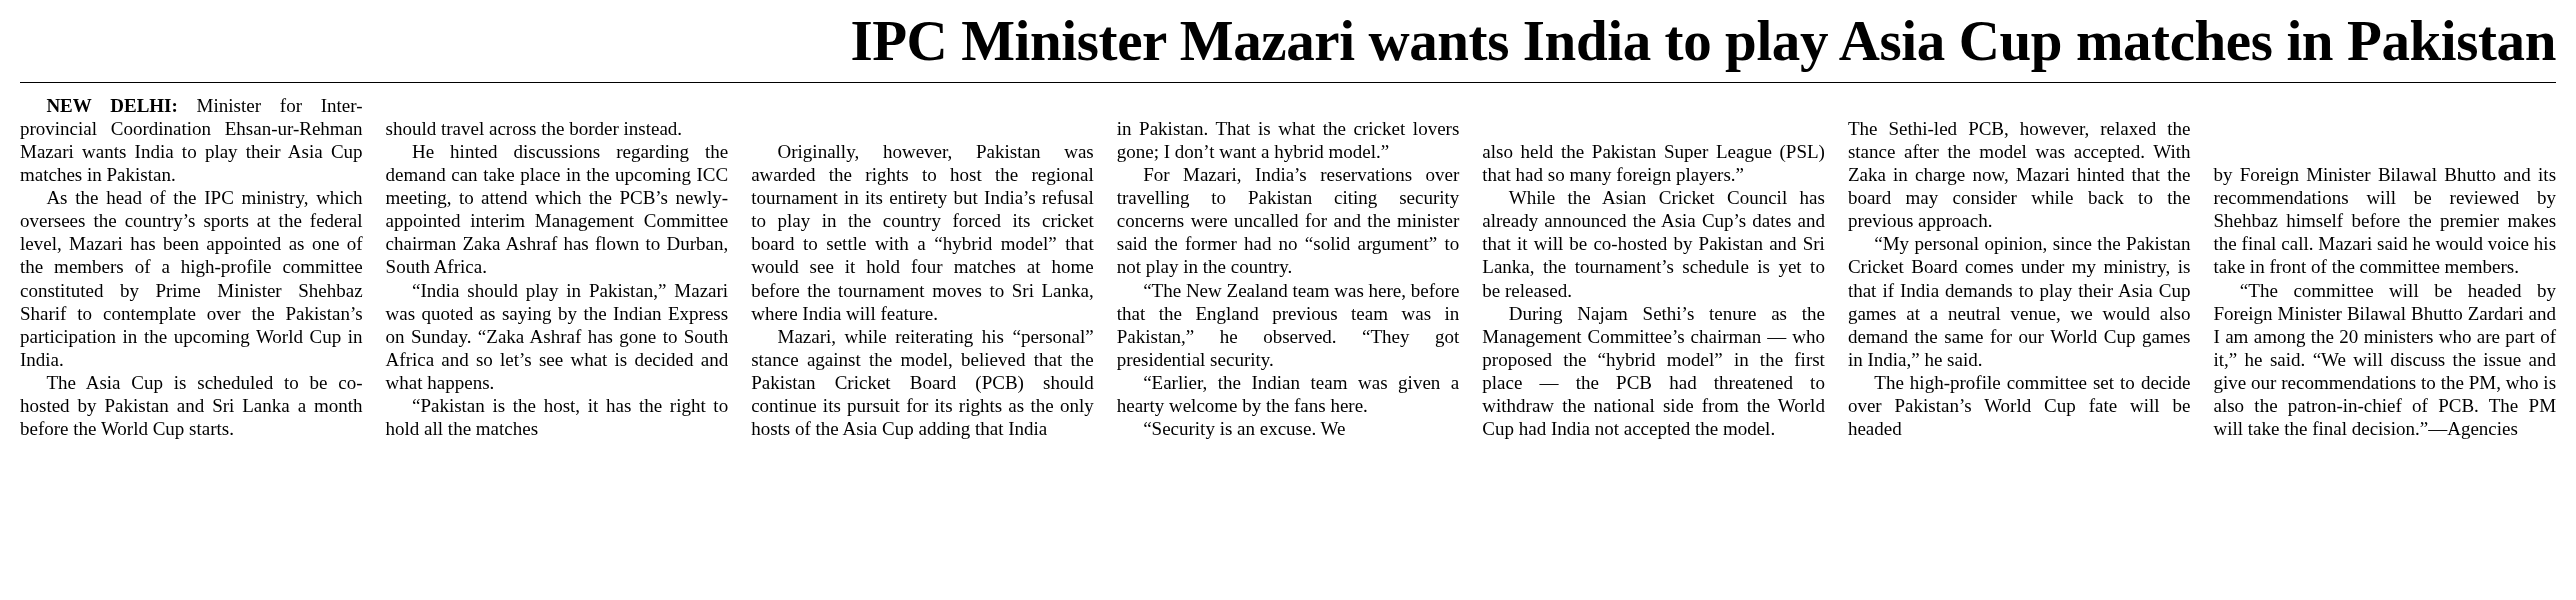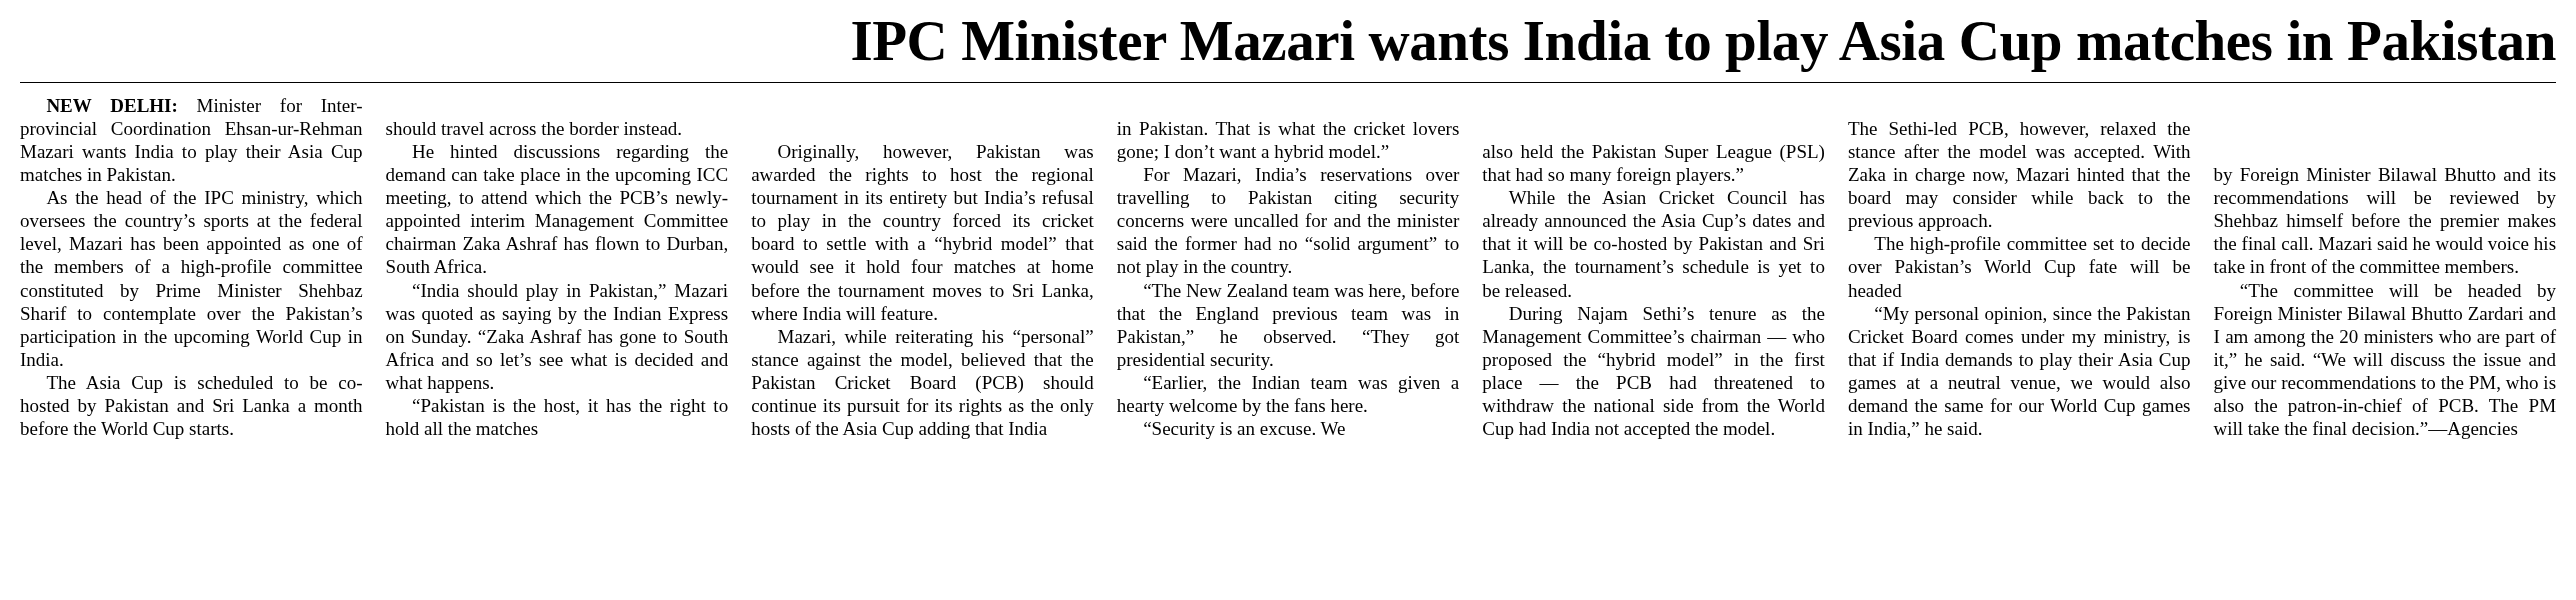--- a/index.html
+++ b/index.html
@@ -107,22 +107,22 @@
     </div>
 
     <div class="col">
       <p class="cont">also held the Pakistan Super League (PSL) that had so many foreign players.”</p>
       <p>While the Asian Cricket Council has already announced the Asia Cup’s dates and that it will be co-hosted by Pakistan and Sri Lanka, the tournament’s schedule is yet to be released.</p>
       <p>During Najam Sethi’s tenure as the Management Committee’s chairman — who proposed the “hybrid model” in the first place — the PCB had threatened to withdraw the national side from the World Cup had India not accepted the model.</p>
     </div>
 
     <div class="col">
       <p class="cont">The Sethi-led PCB, however, relaxed the stance after the model was accepted. With Zaka in charge now, Mazari hinted that the board may consider while back to the previous approach.</p>
+      <p>“My personal opinion, since the Pakistan Cricket Board comes under my ministry, is that if India demands to play their Asia Cup games at a neutral venue, we would also demand the same for our World Cup games in India,” he said.</p>
       <p>The high-profile committee set to decide over Pakistan’s World Cup fate will be headed</p>
-      <p>“My personal opinion, since the Pakistan Cricket Board comes under my ministry, is that if India demands to play their Asia Cup games at a neutral venue, we would also demand the same for our World Cup games in India,” he said.</p>
     </div>
 
     <div class="col">
       <p class="cont">by Foreign Minister Bilawal Bhutto and its recommendations will be reviewed by Shehbaz himself before the premier makes the final call. Mazari said he would voice his take in front of the committee members.</p>
       <p>“The committee will be headed by Foreign Minister Bilawal Bhutto Zardari and I am among the 20 ministers who are part of it,” he said. “We will discuss the issue and give our recommendations to the PM, who is also the patron-in-chief of PCB. The PM will take the final decision.”—Agencies</p>
     </div>
 
   </div>
 </div>
 

